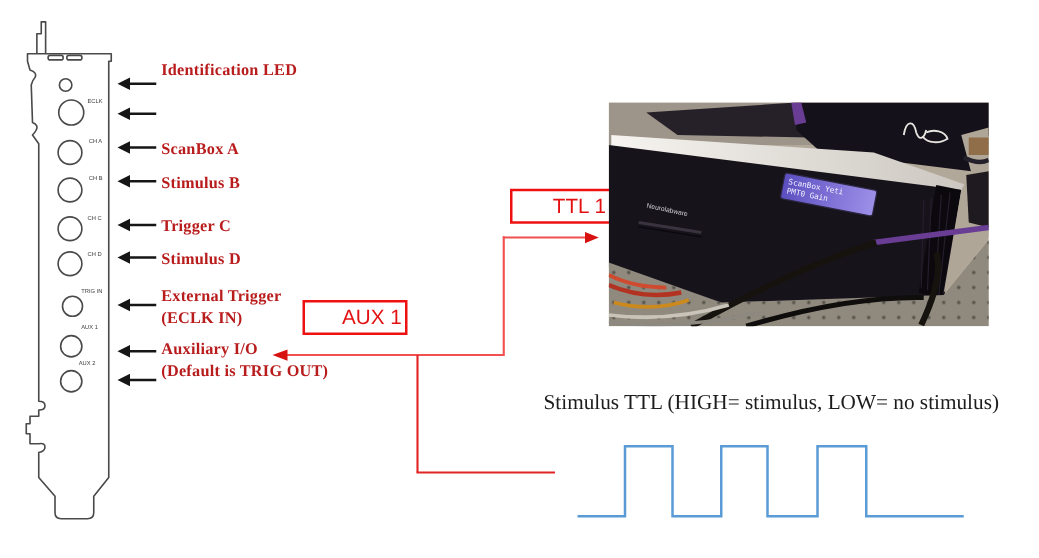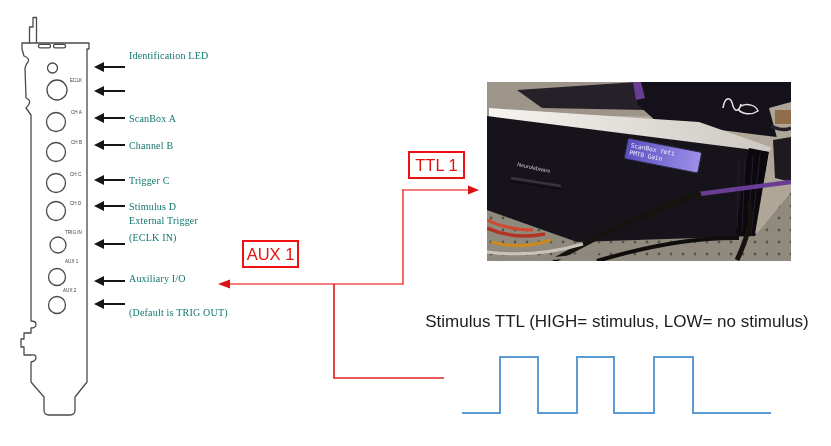--- a/index.html
+++ b/index.html
@@ -4,37 +4,37 @@
 <style>
   html,body{margin:0;padding:0;background:#fff;}
   .canvas{position:relative;width:831px;height:446px;background:#fff;overflow:hidden;
           font-family:"Liberation Sans",sans-serif;}
   svg{display:block;}
 
   
   .bracket-svg{position:absolute;left:0;top:0;}
 
   
-  .co{position:absolute;left:129px;font-family:"Liberation Serif",serif;font-weight:400;
-      font-size:10px;line-height:17px;color:#0f766e;letter-spacing:.2px;white-space:nowrap;}
+  .co{position:absolute;left:129px;font-family:"Liberation Serif",serif;font-weight:700;
+      font-size:13px;line-height:17px;color:#b91c1c;letter-spacing:.2px;white-space:nowrap;}
 
   
   .pt{position:absolute;left:104px;width:21px;height:0;border-top:2.2px solid #161616;}
   .pt::before{content:"";position:absolute;left:-10px;top:-6.2px;width:0;height:0;
       border-top:5px solid transparent;border-bottom:5px solid transparent;
       border-right:10px solid #161616;}
 
   
   .tag{position:absolute;width:53px;height:24px;border:2px solid #ee1111;color:#e31212;
        background:#fff;font-size:16.5px;line-height:24px;text-align:center;
-       font-family:"Liberation Sans",sans-serif;}
+       font-family:"Liberation Sans",sans-serif;padding-left:27px;}
 
   
   .caption{position:absolute;left:420px;top:312px;width:394px;text-align:center;
-       font-size:17px;color:#1c1c1c;font-family:Liberation Sans, sans-serif;}
+       font-size:17px;color:#1c1c1c;font-family:Liberation Serif, serif;}
 
   .overlay{position:absolute;left:0;top:0;pointer-events:none;}
   .photo{position:absolute;left:487px;top:82px;width:304px;height:179px;}
 </style>
 </head>
 <body>
 
 <div class="canvas">
 
   <svg class="bracket-svg" width="115" height="440" viewBox="0 0 115 440">
@@ -86,36 +86,36 @@
   <span class="pt" style="top:280px"></span>
   <span class="pt" style="top:303px"></span>
 
   <div class="co" style="top:47px">
     <div>Identification LED</div>
   </div>
   <div class="co" style="top:110px">
     <div>ScanBox A</div>
   </div>
   <div class="co" style="top:137px">
-    <div>Channel B</div>
+    <div>Stimulus B</div>
   </div>
   <div class="co" style="top:172px">
     <div>Trigger C</div>
   </div>
   <div class="co" style="top:198px">
     <div>Stimulus D</div>
   </div>
-  <div class="co" style="top:212px">
+  <div class="co" style="top:228px">
     <div>External Trigger</div>
     <div>(ECLK IN)</div>
   </div>
   <div class="co" style="top:270px">
     <div>Auxiliary I/O</div>
   </div>
-  <div class="co" style="top:304px">
+  <div class="co" style="top:288px">
     <div>(Default is TRIG OUT)</div>
   </div>
 
   <div class="tag" style="left:408px;top:151px">TTL 1</div>
   <div class="tag" style="left:242px;top:240px">AUX 1</div>
 
   <svg class="overlay" width="831" height="446" viewBox="0 0 831 446">
     <g stroke="#f25050" stroke-width="1.7" fill="none">
       <line x1="403" y1="284" x2="228" y2="284"></line>
       <line x1="403" y1="284.8" x2="403" y2="189"></line>

